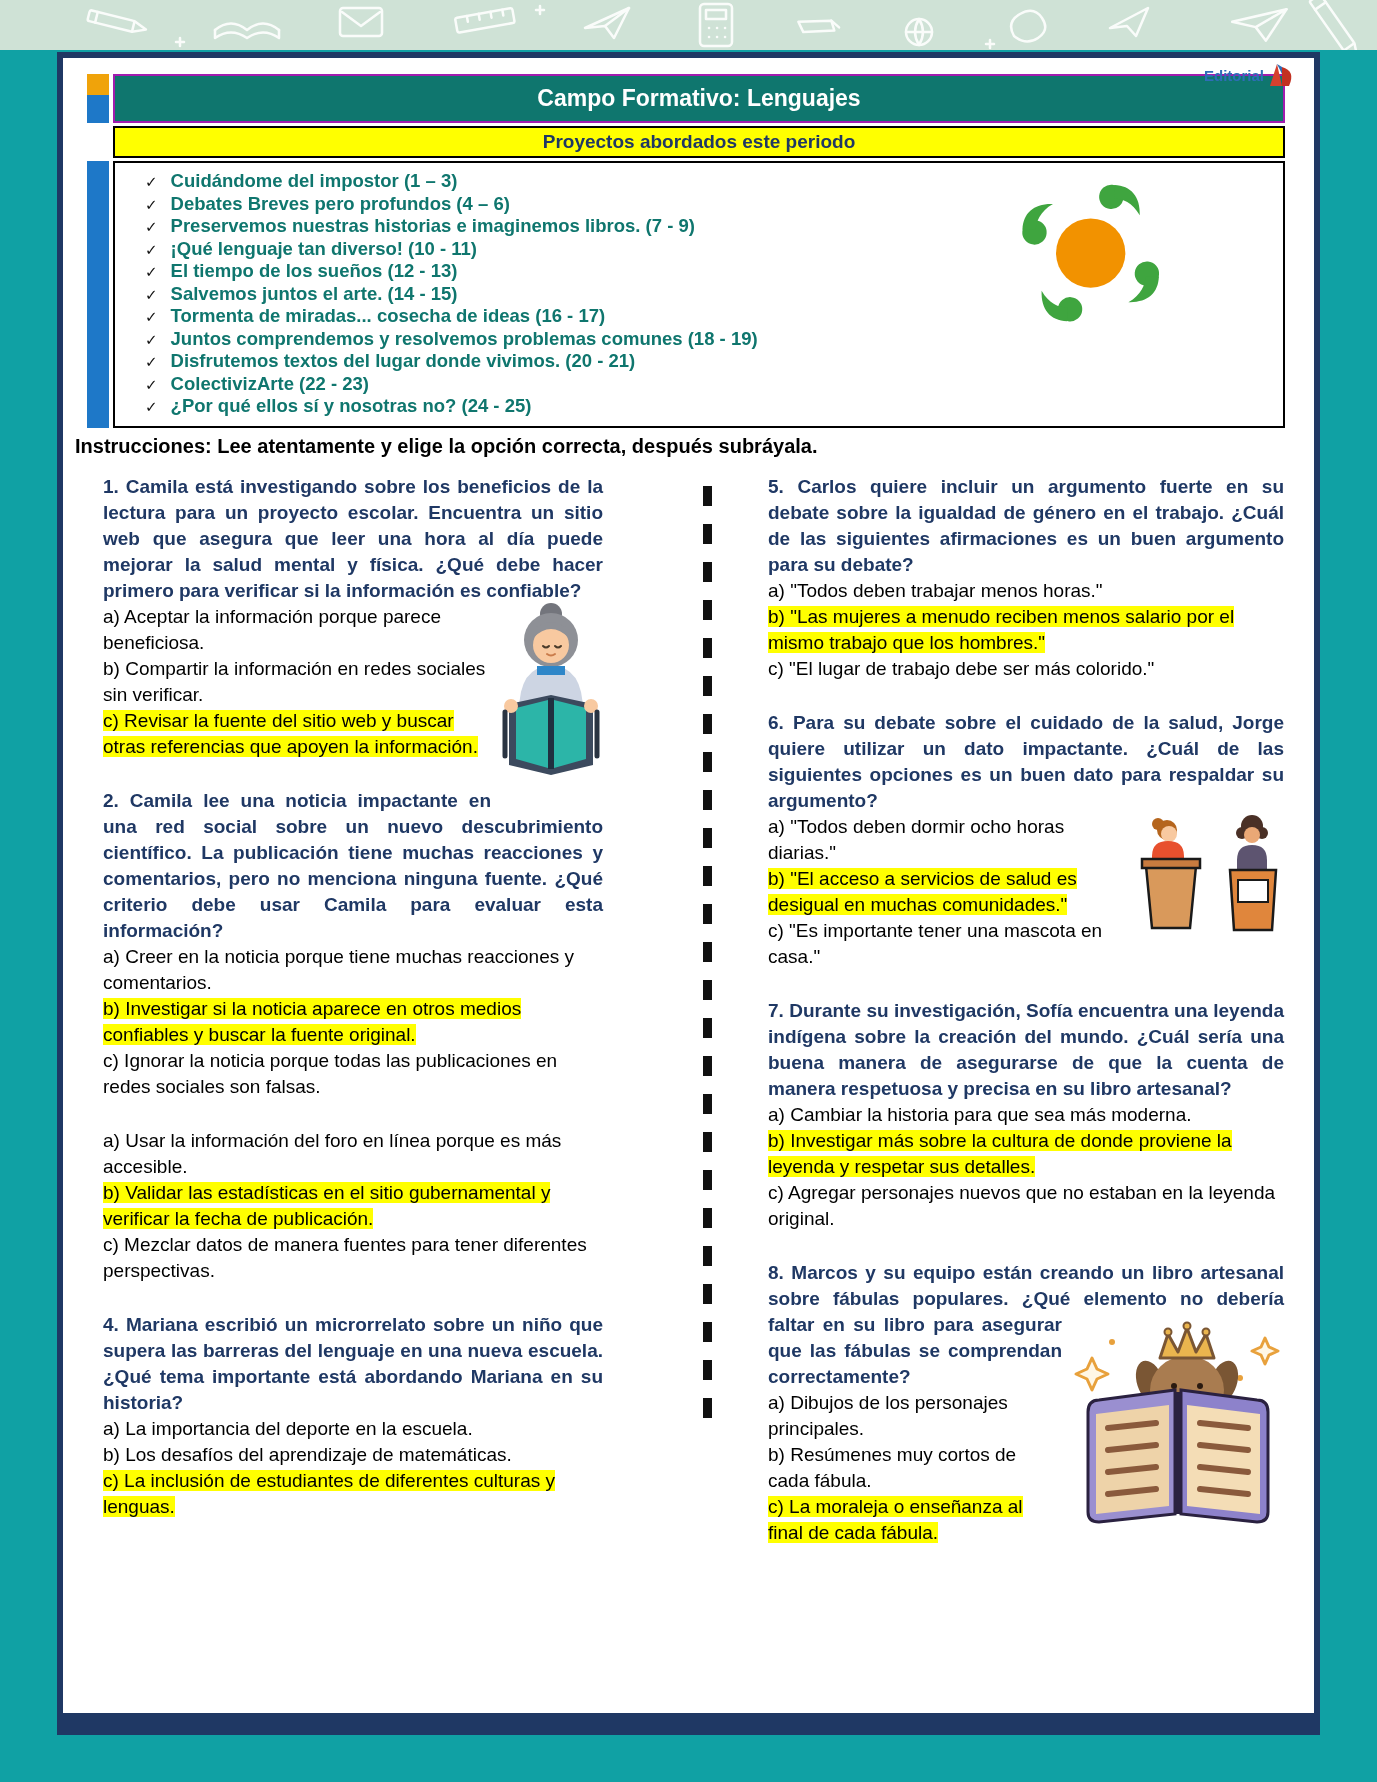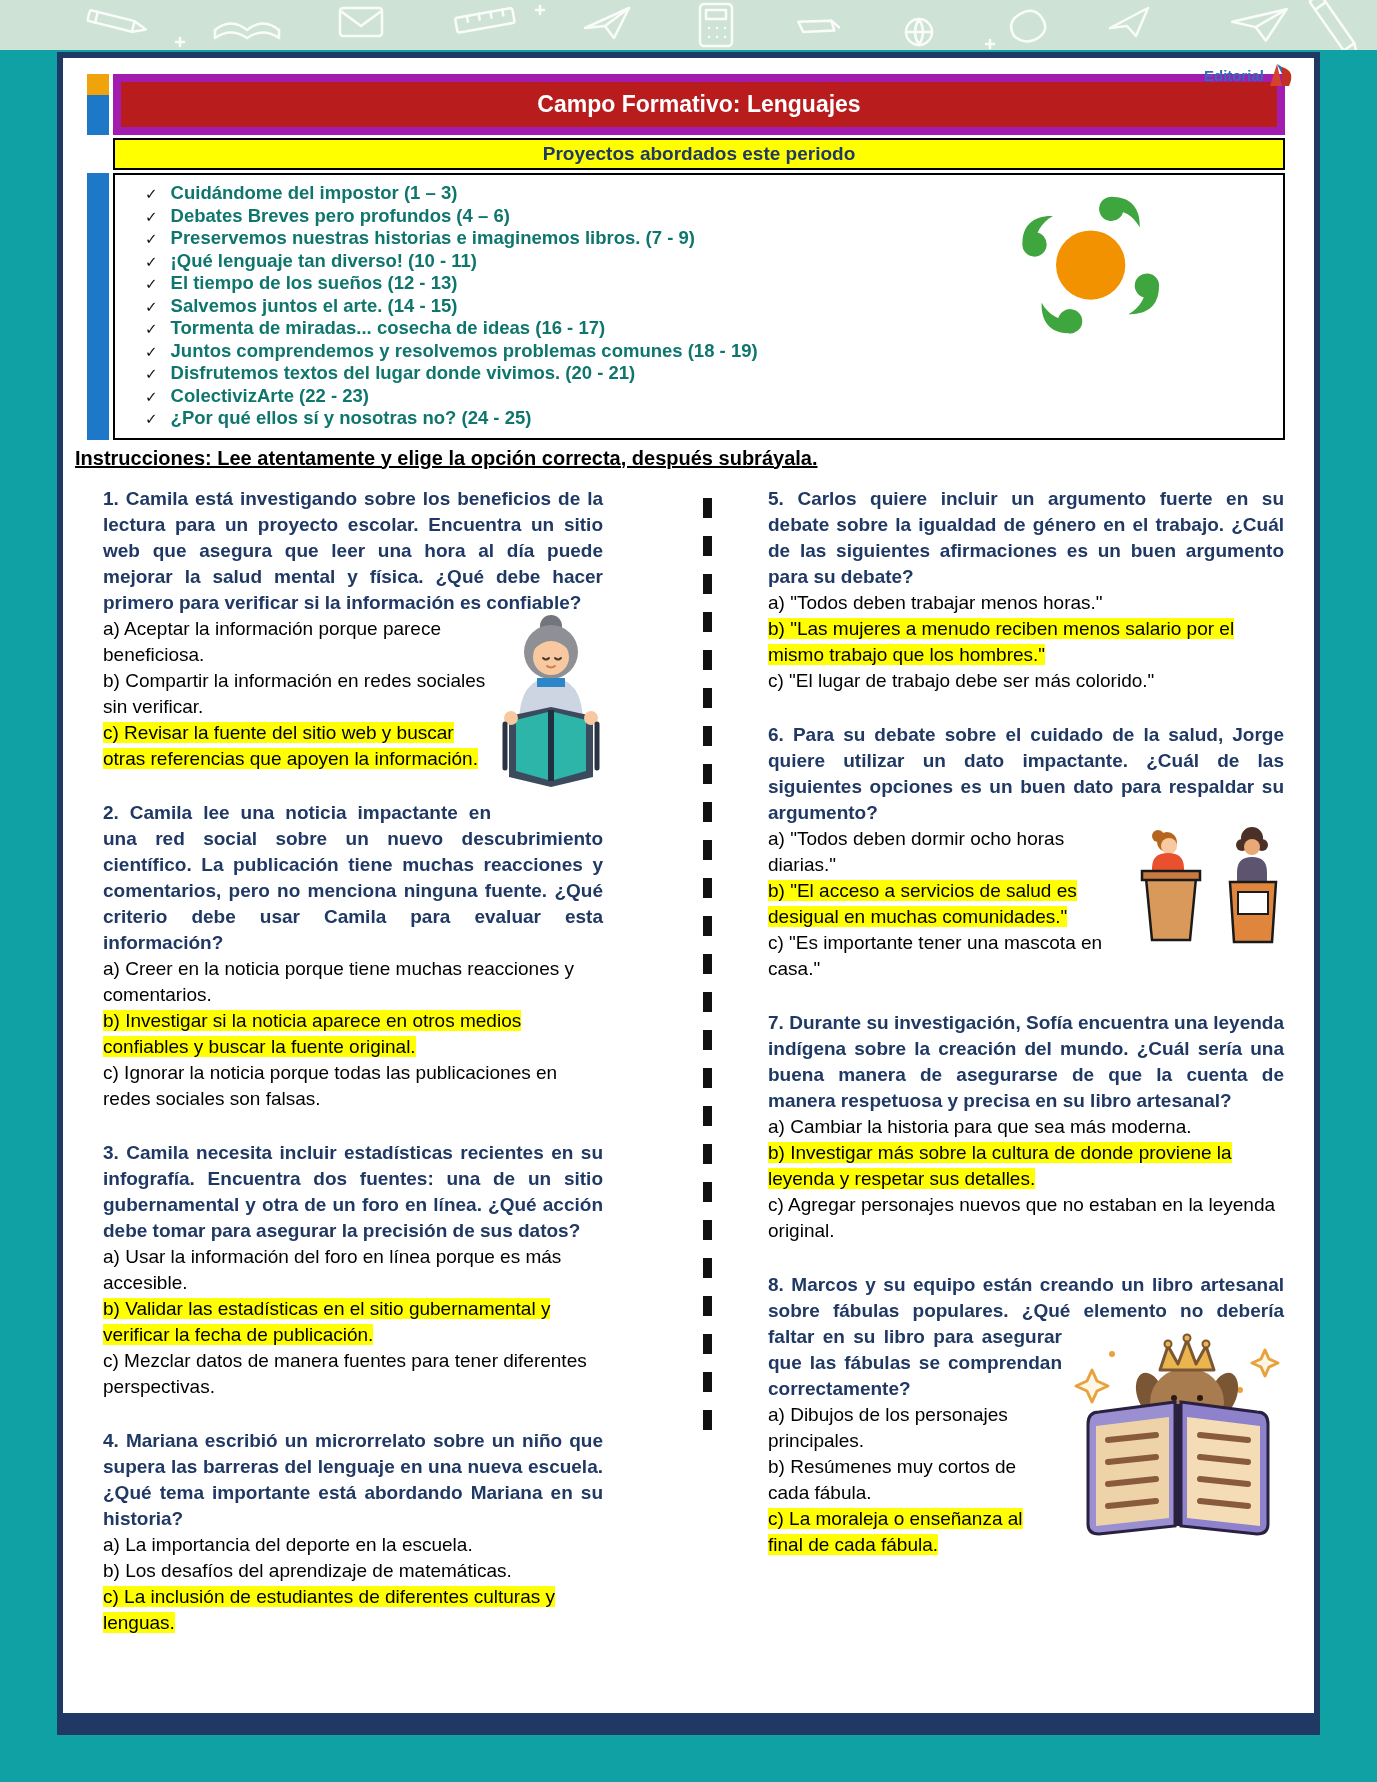--- a/index.html
+++ b/index.html
@@ -12,31 +12,31 @@
   
   .brand{position:absolute;top:4px;right:16px;display:flex;align-items:center;gap:4px;}
   .brand .bname{color:#2f6db8;font-size:15px;font-weight:700;}
   
   .header{margin:16px 14px 0 24px;width:1198px;}
   .hrow{display:flex;margin-bottom:3px;}
   .mini{width:22px;margin-right:4px;display:flex;flex-direction:column;flex:none;}
   .sq-orange{height:21px;background:#f0a30a;}
   .sq-blue{flex:1;background:#1e78c8;}
   .mini-bar{width:22px;margin-right:4px;background:#1e78c8;flex:none;}
-  .navband{flex:1;background:#b91c1c;border:8px solid #a21caf;color:#fff;text-align:center;
+  .navband{flex:1;background:#0f766e;border:2px solid #a21caf;color:#fff;text-align:center;
            font-weight:700;font-size:23px;padding:9px 8px;}
   .yellowband{flex:1;background:#ffff00;border:2px solid #000;color:#1f3864;text-align:center;
            font-weight:700;font-size:19px;padding:3px 12px;}
   .listbox{flex:1;border:2px solid #000;background:#fff;position:relative;padding:7px 10px 8px 30px;}
   .pi{display:flex;gap:13px;line-height:21.5px;}
   .pi .chk{color:#111;font-weight:700;font-size:15px;padding-top:1px;}
   .pi .lbl{color:#0f766e;font-weight:700;font-size:18.5px;white-space:nowrap;}
   .quotes-logo{position:absolute;top:2px;right:108px;}
   
-  .instructions{margin:7px 0 0 12px;color:#000;font-weight:700;font-size:20px;text-decoration:underline;}
+  .instructions{margin:7px 0 0 12px;color:#000;font-weight:700;font-size:20px;}
   
   .cols{display:flex;margin-top:16px;padding-left:40px;}
   .col-left{width:500px;flex:none;}
   .divider{width:9px;height:950px;margin-left:100px;margin-top:12px;flex:none;
            background:repeating-linear-gradient(to bottom,#111 0px,#111 20px,rgba(0,0,0,0) 20px,rgba(0,0,0,0) 38px);}
   .col-right{width:516px;flex:none;margin-left:56px;}
   .qb{margin-bottom:28px;}
   .q{margin:0;color:#1f3864;font-weight:700;font-size:19px;line-height:26px;text-align:justify;}
   .opts{margin:0;}
   .opt{margin:0;color:#000;font-size:19px;line-height:26px;}
@@ -243,21 +243,20 @@
         <div class="qb">
           <p class="q">2. Camila lee una noticia impactante en una red social sobre un nuevo descubrimiento científico. La publicación tiene muchas reacciones y comentarios, pero no menciona ninguna fuente. ¿Qué criterio debe usar Camila para evaluar esta información?</p>
           <div class="opts">
             <p class="opt"><span>a) Creer en la noticia porque tiene muchas reacciones y comentarios.</span></p>
             <p class="opt"><span class="hl">b) Investigar si la noticia aparece en otros medios confiables y buscar la fuente original.</span></p>
             <p class="opt"><span>c) Ignorar la noticia porque todas las publicaciones en redes sociales son falsas.</span></p>
           </div>
         </div>
 
         <div class="qb">
-          <p class="q">3. Camila necesita incluir estadísticas recientes en su infografía. Encuentra dos fuentes: una de un sitio gubernamental y otra de un foro en línea. ¿Qué acción debe tomar para asegurar la precisión de sus datos?</p>
           <div class="opts">
             <p class="opt"><span>a) Usar la información del foro en línea porque es más accesible.</span></p>
             <p class="opt"><span class="hl">b) Validar las estadísticas en el sitio gubernamental y verificar la fecha de publicación.</span></p>
             <p class="opt"><span>c) Mezclar datos de manera fuentes para tener diferentes perspectivas.</span></p>
           </div>
         </div>
 
         <div class="qb">
           <p class="q">4. Mariana escribió un microrrelato sobre un niño que supera las barreras del lenguaje en una nueva escuela. ¿Qué tema importante está abordando Mariana en su historia?</p>
           <div class="opts">

